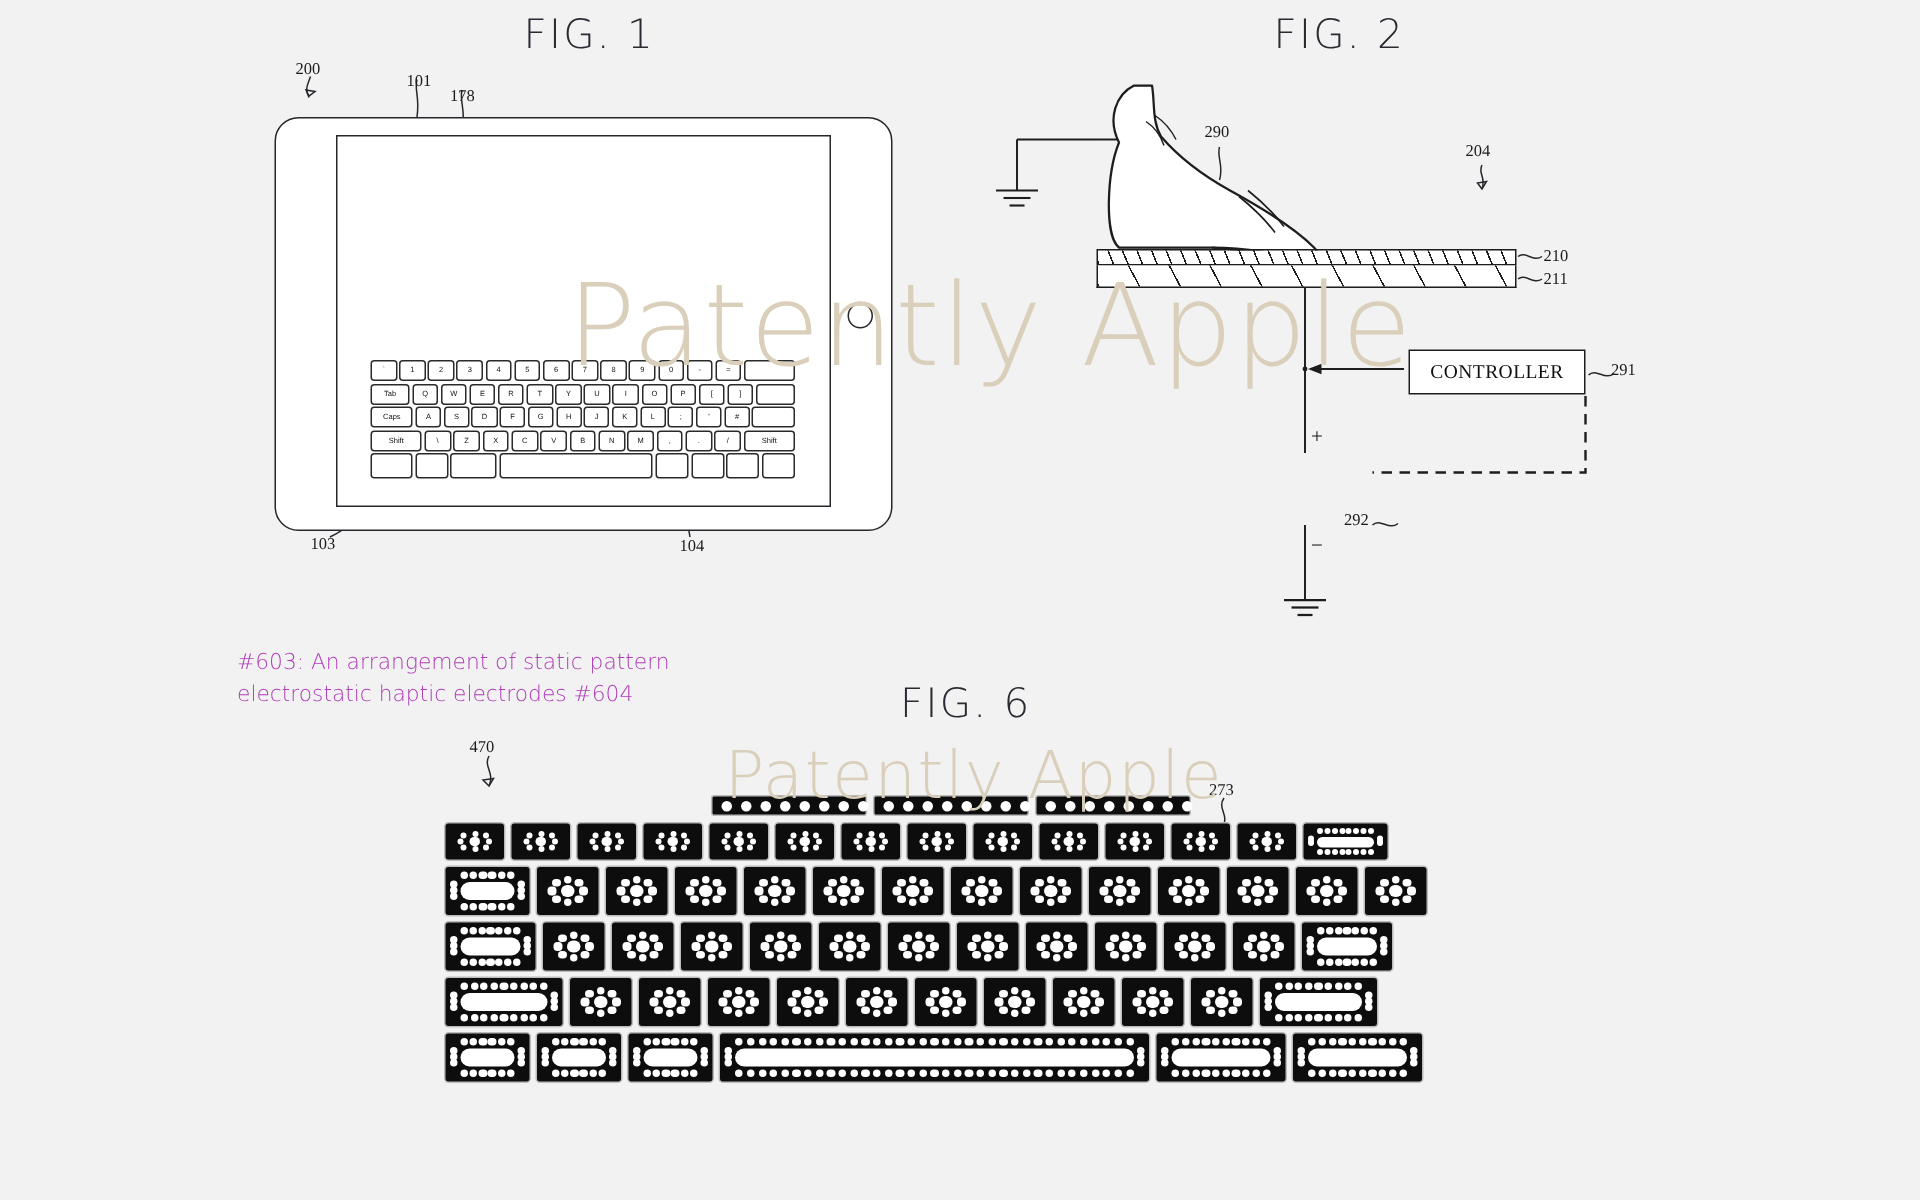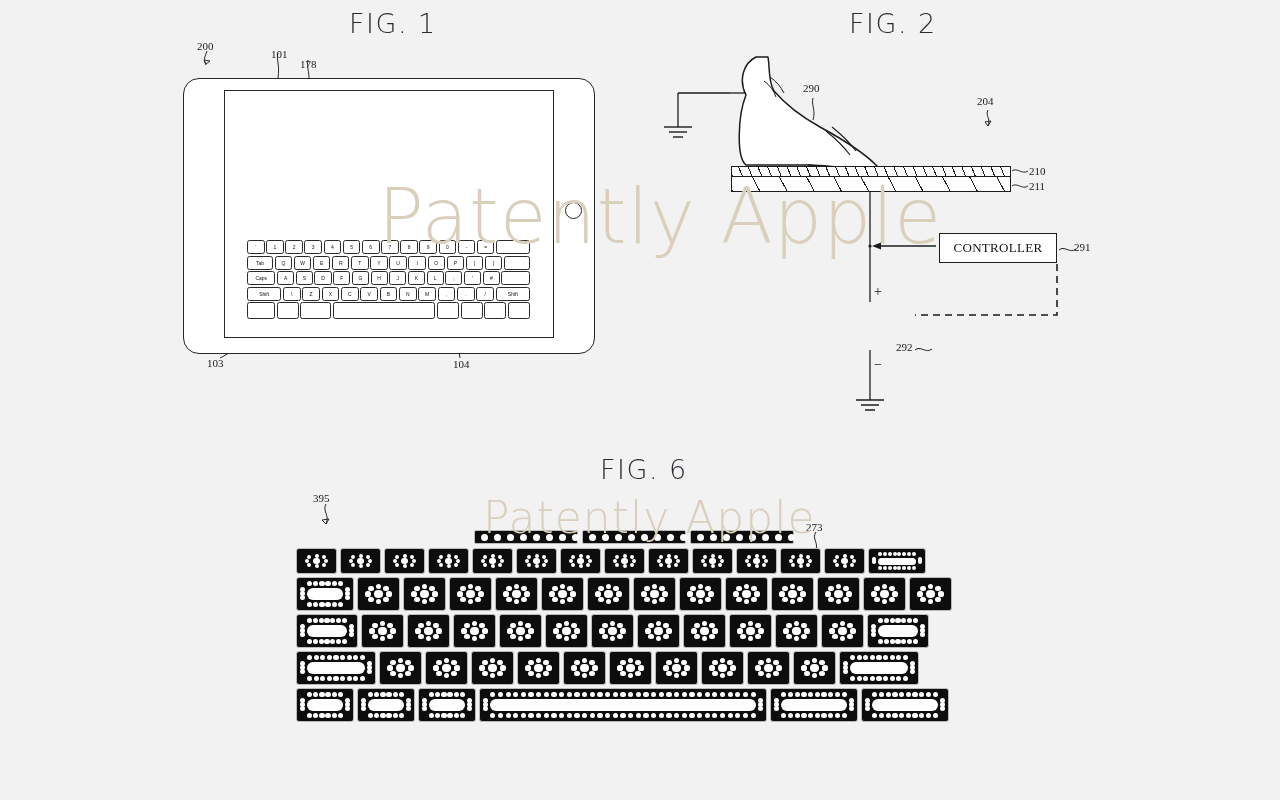--- a/index.html
+++ b/index.html
@@ -346,28 +346,32 @@
   <div class="abs refnum" style="left:1074px; top:241px;">291</div>
 
   <svg class="abs" style="left:913px; top:338px; width:40px; height:24px; overflow:visible;">
     <path class="leader" d="M2,12 C7,7 13,16 19,11"></path>
   </svg>
   <div class="abs refnum" style="left:896px; top:341px;">292</div>
 
   <div class="abs sign" style="left:874px; top:284px;">+</div>
   <div class="abs sign" style="left:874px; top:357px;">−</div>
 
+  <div class="abs" id="annot">
+    <div>#603: An arrangement of static pattern</div>
+    <div>electrostatic haptic electrodes #604</div>
+  </div>
 
   <div class="abs fig-title" id="fig6-title">FIG. 6</div>
 
   <svg class="abs" style="left:312px; top:500px; width:40px; height:36px; overflow:visible;">
     <path class="leader" d="M14,4 C10,11 18,15 14,24"></path>
     <path class="leader" d="M14,24 l-4,-4 l7,-1 z" fill="#26262c"></path>
   </svg>
-  <div class="abs refnum" style="left:313px; top:492px;">395</div>
+  <div class="abs refnum" style="left:313px; top:492px;">470</div>
 
   <svg class="abs" style="left:806px; top:530px; width:40px; height:30px; overflow:visible;">
     <path class="leader" d="M10,2 C5,9 14,13 9,22"></path>
   </svg>
   <div class="abs refnum" style="left:806px; top:521px;">273</div>
 
   <div class="abs" id="fig6">
       <div class="f6row" style="margin-left: 178px; margin-bottom: 4px;">
         <div class="fnbar" style="width: 104px; height: 14px;">
           <div style="position: relative; width: 100%; height: 100%;">

